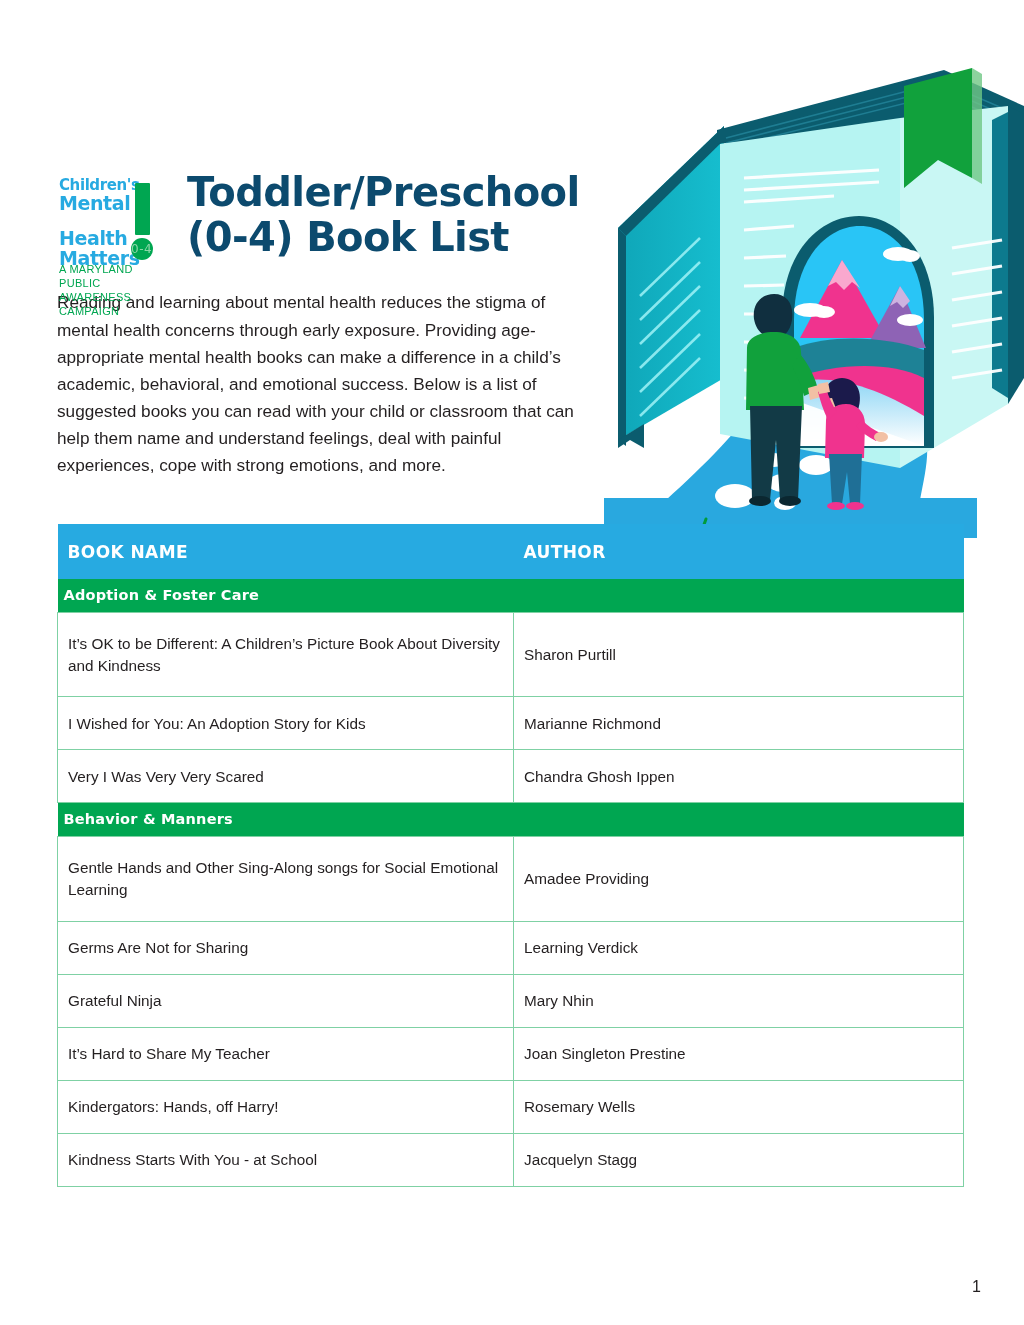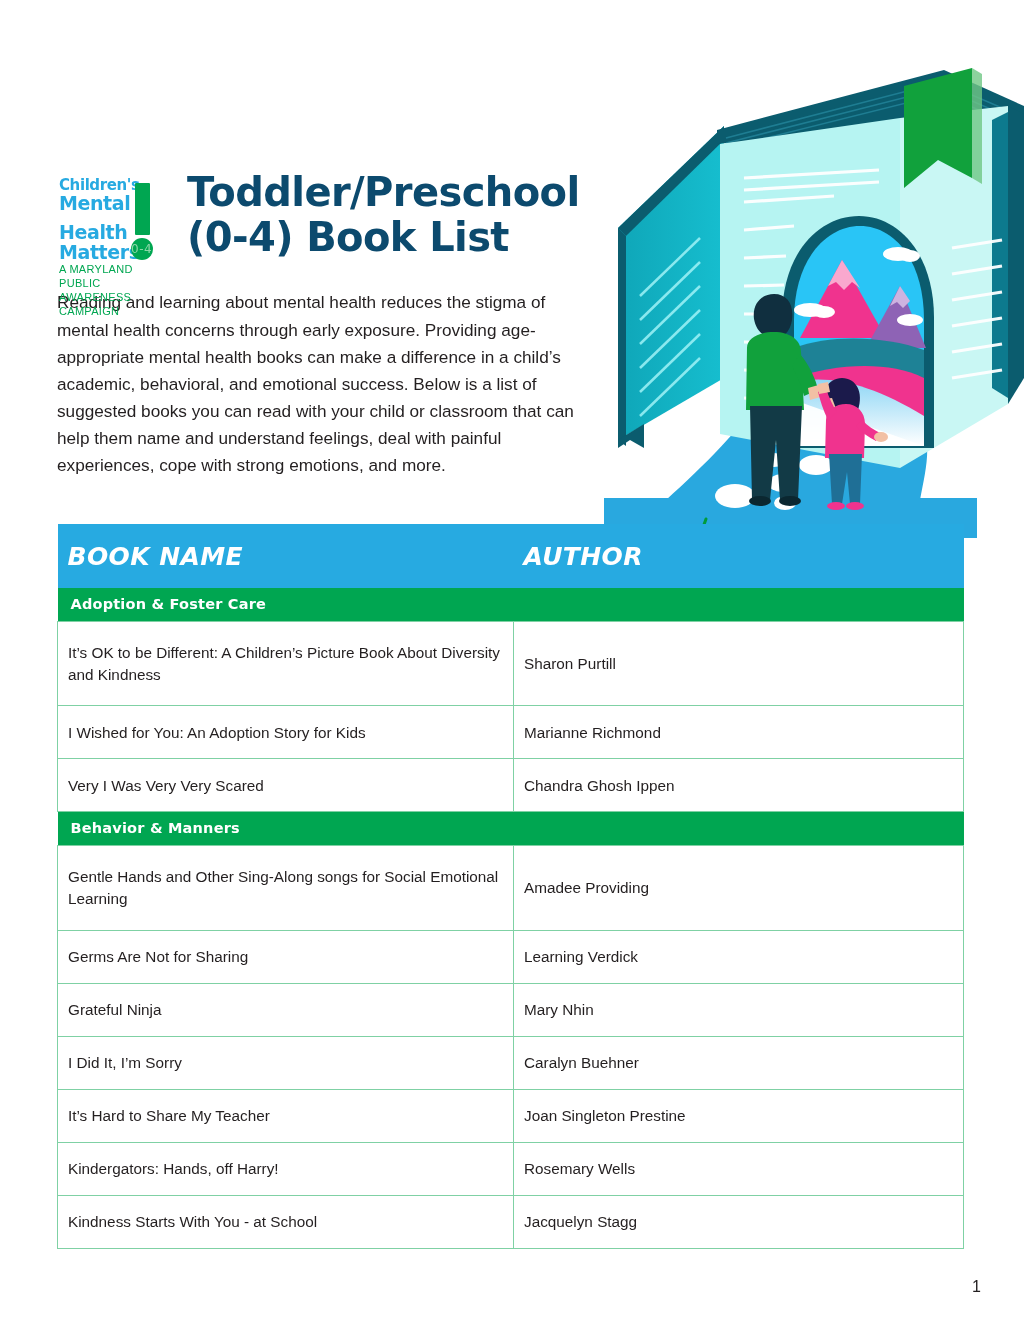--- a/index.html
+++ b/index.html
@@ -46,21 +46,21 @@
   .logo-line {
     font-family: "DejaVu Sans", sans-serif;
     font-weight: bold;
     color: #27AAE1;
     letter-spacing: -0.4px;
     line-height: 1.0;
     display: block;
   }
   #logo-l1 { font-size: 15px; margin-left: 2px;}
   #logo-l2 { font-size: 19px; margin-left: 2px; margin-top: 1px;}
-  #logo-l3 { font-size: 19px; margin-left: 2px; margin-top: 10px;}
+  #logo-l3 { font-size: 19px; margin-left: 2px; margin-top: 16px;}
   #logo-l4 { font-size: 19px; margin-left: 2px; margin-top: 1px;}
   #logo-bang {
     position: absolute;
     left: 78px;
     top: 5px;
     width: 15px;
     height: 52px;
     background: #00A651;
     border-radius: 1px;
   }
@@ -123,35 +123,34 @@
     table-layout: fixed;
   }
   #book-table col.c1 { width: 456px; }
   #book-table col.c2 { width: 450px; }
 
   #book-table thead th {
     background: #27AAE1;
     color: #ffffff;
     font-family: "DejaVu Sans", sans-serif;
     font-weight: bold;
-    font-size: 25px;
+    font-size: 17px;
     letter-spacing: 0.4px;
     text-align: left;
     padding: 18px 0 17px 10px;
     border: none;
-    font-style: italic;
   }
   tr.category-row td {
     background: #00A651;
     color: #ffffff;
     font-family: "DejaVu Sans", sans-serif;
     font-weight: bold;
     font-size: 14.5px;
     letter-spacing: 0.2px;
-    padding: 8px 0 9px 13px;
+    padding: 8px 0 9px 6px;
     border: none;
   }
   tr.book-row td {
     border: 1.5px solid #7FD1A4;
     font-family: "Liberation Sans", sans-serif;
     font-size: 15.3px;
     line-height: 1.42;
     color: #231f20;
     padding: 14px 12px 14px 10px;
     vertical-align: middle;
@@ -381,24 +380,20 @@
       </tr>
       <tr class="book-row">
         <td>Germs Are Not for Sharing</td>
         <td>Learning Verdick</td>
       </tr>
       <tr class="book-row">
         <td>Grateful Ninja</td>
         <td>Mary Nhin</td>
       </tr>
       <tr class="book-row">
-        <td>I Did It, I’m Sorry</td>
-        <td>Caralyn Buehner</td>
-      </tr>
-      <tr class="book-row">
         <td>It’s Hard to Share My Teacher</td>
         <td>Joan Singleton Prestine</td>
       </tr>
       <tr class="book-row">
         <td>Kindergators: Hands, off Harry!</td>
         <td>Rosemary Wells</td>
       </tr>
       <tr class="book-row">
         <td>Kindness Starts With You - at School</td>
         <td>Jacquelyn Stagg</td>

